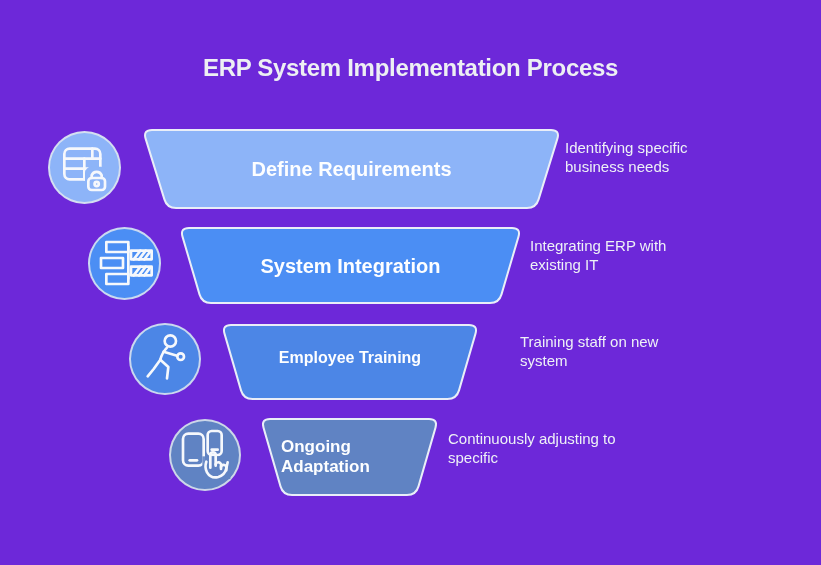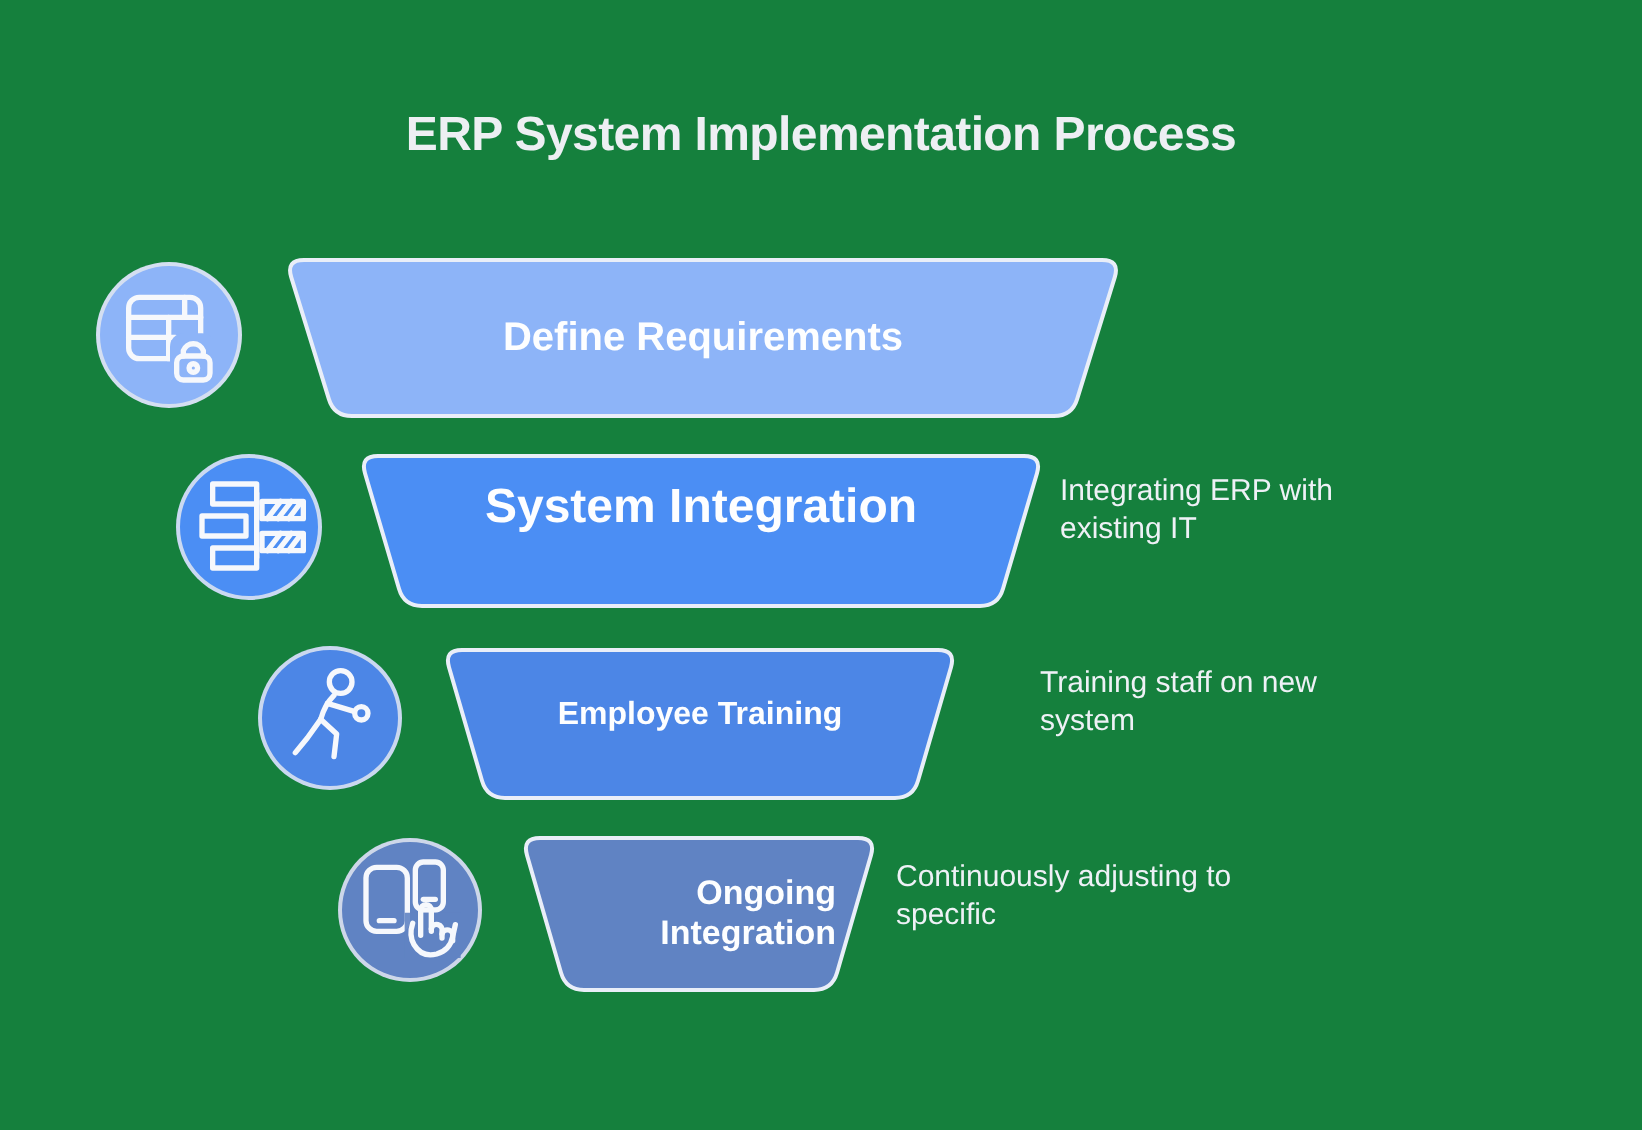--- a/index.html
+++ b/index.html
@@ -1,17 +1,17 @@
 <!DOCTYPE html>
 <html><head>
 <meta charset="utf-8">
 <style>
   html,body{margin:0;padding:0;background:#0c141e;}
   .canvas{
-    position:relative;width:821px;height:565px;background:#15803d;
+    position:relative;width:821px;height:565px;background:#6d28d9;
     overflow:hidden;font-family:"Liberation Sans",sans-serif;
   }
   .title{
     position:absolute;left:0;top:54px;width:100%;text-align:center;
     font-size:24px;font-weight:700;letter-spacing:-0.3px;color:#edeff3;
   }
   .icon-circle{
     position:absolute;border-radius:50%;box-sizing:border-box;
     border:2.5px solid rgba(224,230,240,0.85);background:var(--c);
     display:flex;align-items:center;justify-content:center;
@@ -23,24 +23,24 @@
   .c3{left:129px;top:323px;width:72px;height:72px;}
   .c4{left:169px;top:419px;width:72px;height:72px;}
   .trap{position:absolute;}
   .trap path{fill:var(--c);stroke:#e9eef8;stroke-width:2;}
   .t1{left:139px;top:127px;}
   .t2{left:176px;top:225px;}
   .t3{left:218px;top:322px;}
   .t4{left:257px;top:416px;}
   .stage-label{
     position:absolute;display:flex;align-items:center;justify-content:center;
-    text-align:right;color:#fdfeff;font-weight:700;line-height:1.2;
+    text-align:left;color:#fdfeff;font-weight:700;line-height:1.2;
   }
   .l1{left:139px;top:127px;width:425px;height:84px;font-size:20px;}
-  .l2{left:176px;top:214px;width:349px;height:81px;font-size:24px;}
+  .l2{left:176px;top:225px;width:349px;height:81px;font-size:20px;}
   .l3{left:218px;top:318px;width:264px;height:80px;font-size:16px;}
   .l4{left:257px;top:416px;width:185px;height:82px;font-size:17px;padding:0 24px;box-sizing:border-box;}
   .stage-desc{
     position:absolute;color:#eef1f6;font-size:15px;font-weight:500;line-height:1.28;
   }
   .d1{left:565px;top:138px;width:155px;}
   .d2{left:530px;top:236px;width:165px;}
   .d3{left:488px;top:332px;width:168px;margin-left:32px;}
   .d4{left:448px;top:429px;width:180px;}
 </style>
@@ -65,20 +65,21 @@
         <path d="M58 63 v-4 a8 8 0 0 1 15 0 v4"></path>
         <rect x="53" y="63" width="25" height="18" rx="5"></rect>
         <circle cx="65.5" cy="72" r="3.2"></circle>
       </g>
     </svg>
   </div>
   <svg class="trap t1" width="425" height="84" style="--c: #8db4f8;">
     <path d="M 6.6 11.6 Q 4 3 13.0 3.0 L 412.0 3.0 Q 421 3 418.4 11.6 L 399.6 72.4 Q 397 81 388.0 81.0 L 37.0 81.0 Q 28 81 25.4 72.4 Z"></path>
   </svg>
   <div class="stage-label l1">Define Requirements</div>
+  <div class="stage-desc d1">Identifying specific business needs</div>
 
   <div class="icon-circle c2" style="--c: #4b8ef4;">
     <svg viewBox="0 0 96 96">
       <g class="icon-stroke">
         <rect x="20" y="15" width="33" height="15"></rect>
         <rect x="12" y="39" width="33" height="15"></rect>
         <rect x="20" y="63" width="33" height="15"></rect>
         <line x1="53" y1="22" x2="53" y2="70"></line>
         <rect x="57" y="28" width="31" height="13"></rect>
         <path d="M61 41 L71 28 M69 41 L79 28 M77 41 L86 29"></path>
@@ -124,16 +125,16 @@
         <path d="M50 58 q-3 9 1 16 q6 10 17 7 q10 -3 12 -13 l2 -9"></path>
         <path d="M56 67 V48 a4 4 0 0 1 8 0 v16"></path>
         <path d="M64 62 a4 4 0 0 1 8 2 v5"></path>
         <path d="M72 66 a4 4 0 0 1 8 2 v3"></path>
       </g>
     </svg>
   </div>
   <svg class="trap t4" width="185" height="82" style="--c: #6083c3;">
     <path d="M 6.5 11.6 Q 4 3 13.0 3.0 L 172.0 3.0 Q 181 3 178.5 11.6 L 161.5 70.4 Q 159 79 150.0 79.0 L 35.0 79.0 Q 26 79 23.5 70.4 Z"></path>
   </svg>
-  <div class="stage-label l4">Ongoing Integration</div>
+  <div class="stage-label l4">Ongoing Adaptation</div>
   <div class="stage-desc d4">Continuously adjusting to specific</div>
 
 </div>
 
 </body></html>

